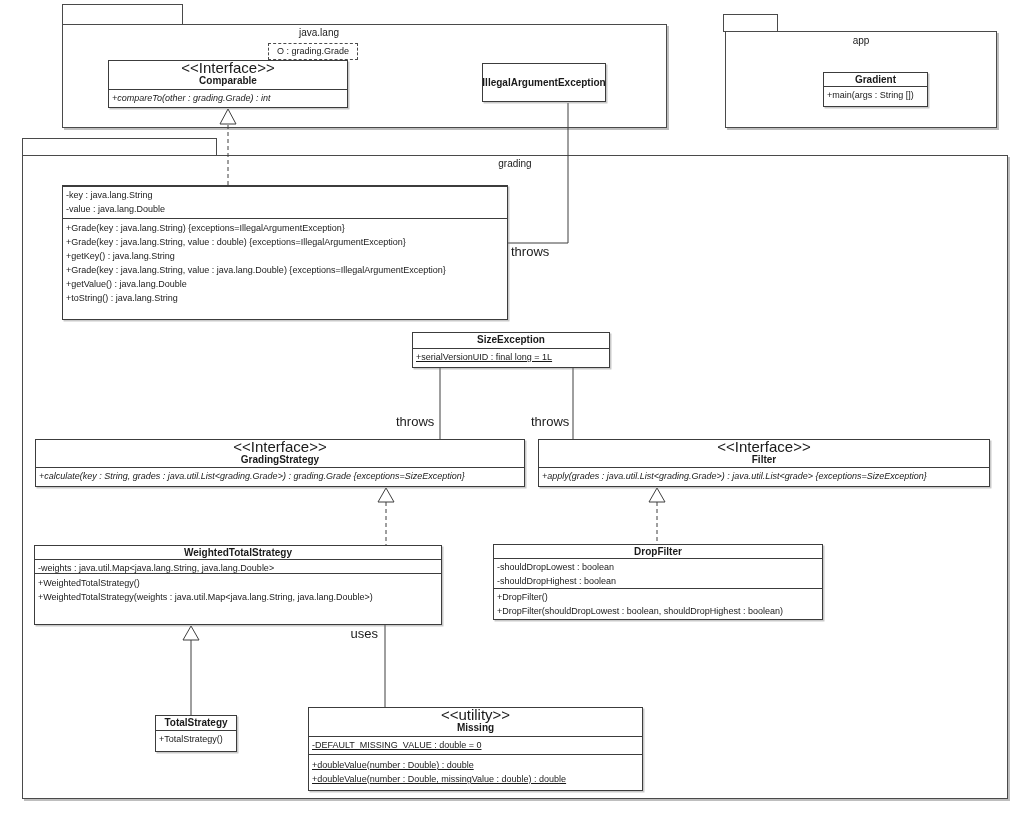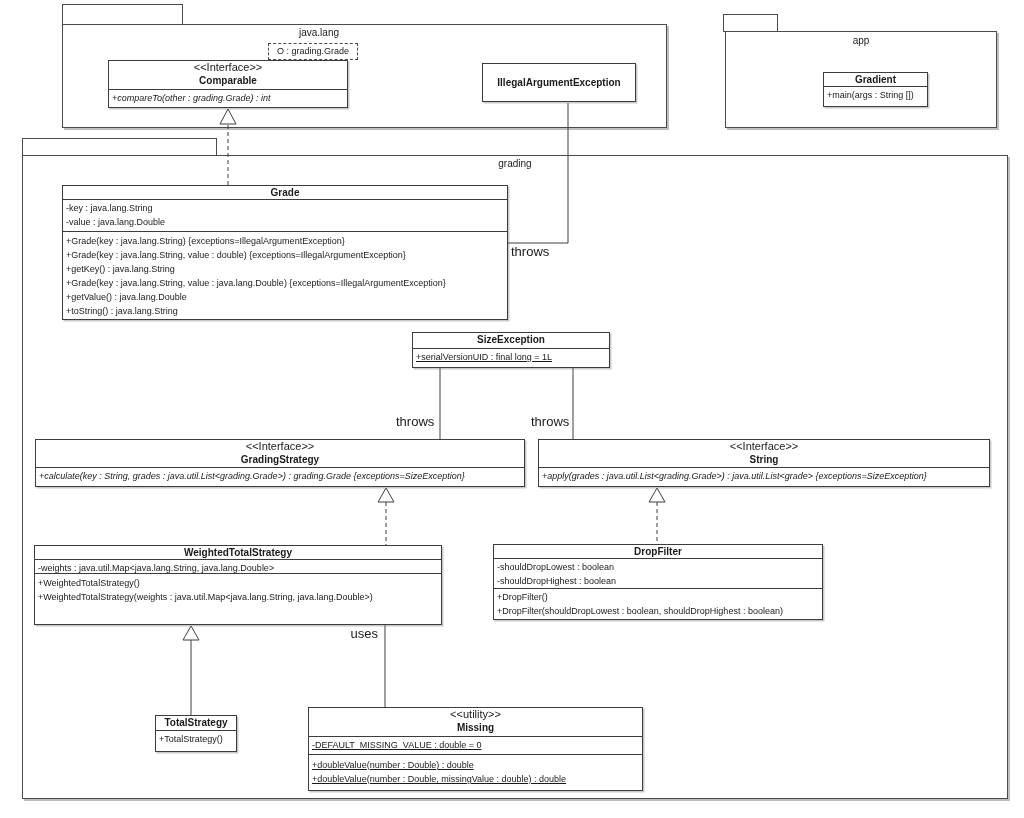--- a/index.html
+++ b/index.html
@@ -16,21 +16,21 @@
     box-shadow:2px 2px 0 rgba(110,110,110,0.45);
   }
   .pkg-label {
     position:absolute; font-size:10px; text-align:center; white-space:nowrap;
   }
   .uml-class {
     position:absolute; background:#ffffff; border:1px solid #3c3c3c;
     box-shadow:1.5px 1.5px 0 rgba(120,120,120,0.4); font-size:9px;
   }
   .uml-title { text-align:center; overflow:hidden; }
-  .uml-stereo { font-size:11px; line-height:13px; white-space:nowrap; }
+  .uml-stereo { font-size:15px; line-height:13px; white-space:nowrap; }
   .uml-name  { font-weight:bold; font-size:10px; line-height:13px; white-space:nowrap; }
   .uml-comp  { border-top:1px solid #3c3c3c; padding:1px 3px; overflow:hidden; }
   .uml-member { line-height:14px; white-space:nowrap; }
   .italic { font-style:italic; }
   .static-members .uml-member { text-decoration:underline; }
   .center-v { display:flex; align-items:center; justify-content:center; }
   .tpl-box {
     position:absolute; background:#ffffff; border:1px dashed #4a4a4a;
     font-size:9px; line-height:15px; text-align:center; white-space:nowrap;
   }
@@ -87,37 +87,34 @@
       <div class="uml-stereo">&lt;&lt;Interface&gt;&gt;</div>
       <div class="uml-name">Comparable</div>
     </div>
     <div class="uml-comp italic" style="height:15px;">
       <div class="uml-member">+compareTo(other : grading.Grade) : int</div>
     </div>
   </div>
 
   <div class="tpl-box" style="left:268px;top:43px;width:90px;height:17px;">O : grading.Grade</div>
 
-  <div class="uml-class center-v" style="left:482px;top:63px;width:154px;height:39px;">
+  <div class="uml-class center-v" style="left:482px;top:63px;width:124px;height:39px;">
     <div class="uml-name">IllegalArgumentException</div>
   </div>
 
   <div class="uml-class" style="left:823px;top:72px;width:105px;height:35px;">
     <div class="uml-title" style="height:13px;">
       <div class="uml-name">Gradient</div>
     </div>
     <div class="uml-comp" style="height:20px;">
       <div class="uml-member">+main(args : String [])</div>
     </div>
   </div>
 
   <div class="uml-class" style="left:62px;top:185px;width:446px;height:135px;">
-    <div class="uml-title" style="height:13px;">
-      <div class="uml-name">Grade</div>
-    </div>
     <div class="uml-comp" style="height:32px;">
       <div class="uml-member">-key : java.lang.String</div>
       <div class="uml-member">-value : java.lang.Double</div>
     </div>
     <div class="uml-comp" style="height:88px;padding-top:2px;">
       <div class="uml-member">+Grade(key : java.lang.String) {exceptions=IllegalArgumentException}</div>
       <div class="uml-member">+Grade(key : java.lang.String, value : double) {exceptions=IllegalArgumentException}</div>
       <div class="uml-member">+getKey() : java.lang.String</div>
       <div class="uml-member">+Grade(key : java.lang.String, value : java.lang.Double) {exceptions=IllegalArgumentException}</div>
       <div class="uml-member">+getValue() : java.lang.Double</div>
@@ -140,21 +137,21 @@
       <div class="uml-name">GradingStrategy</div>
     </div>
     <div class="uml-comp italic" style="height:19px;">
       <div class="uml-member">+calculate(key : String, grades : java.util.List&lt;grading.Grade&gt;) : grading.Grade {exceptions=SizeException}</div>
     </div>
   </div>
 
   <div class="uml-class" style="left:538px;top:439px;width:452px;height:48px;">
     <div class="uml-title" style="height:27px;">
       <div class="uml-stereo">&lt;&lt;Interface&gt;&gt;</div>
-      <div class="uml-name">String</div>
+      <div class="uml-name">Filter</div>
     </div>
     <div class="uml-comp italic" style="height:19px;">
       <div class="uml-member">+apply(grades : java.util.List&lt;grading.Grade&gt;) : java.util.List&lt;grade&gt; {exceptions=SizeException}</div>
     </div>
   </div>
 
   <div class="uml-class" style="left:34px;top:545px;width:408px;height:80px;">
     <div class="uml-title" style="height:13px;">
       <div class="uml-name">WeightedTotalStrategy</div>
     </div>

